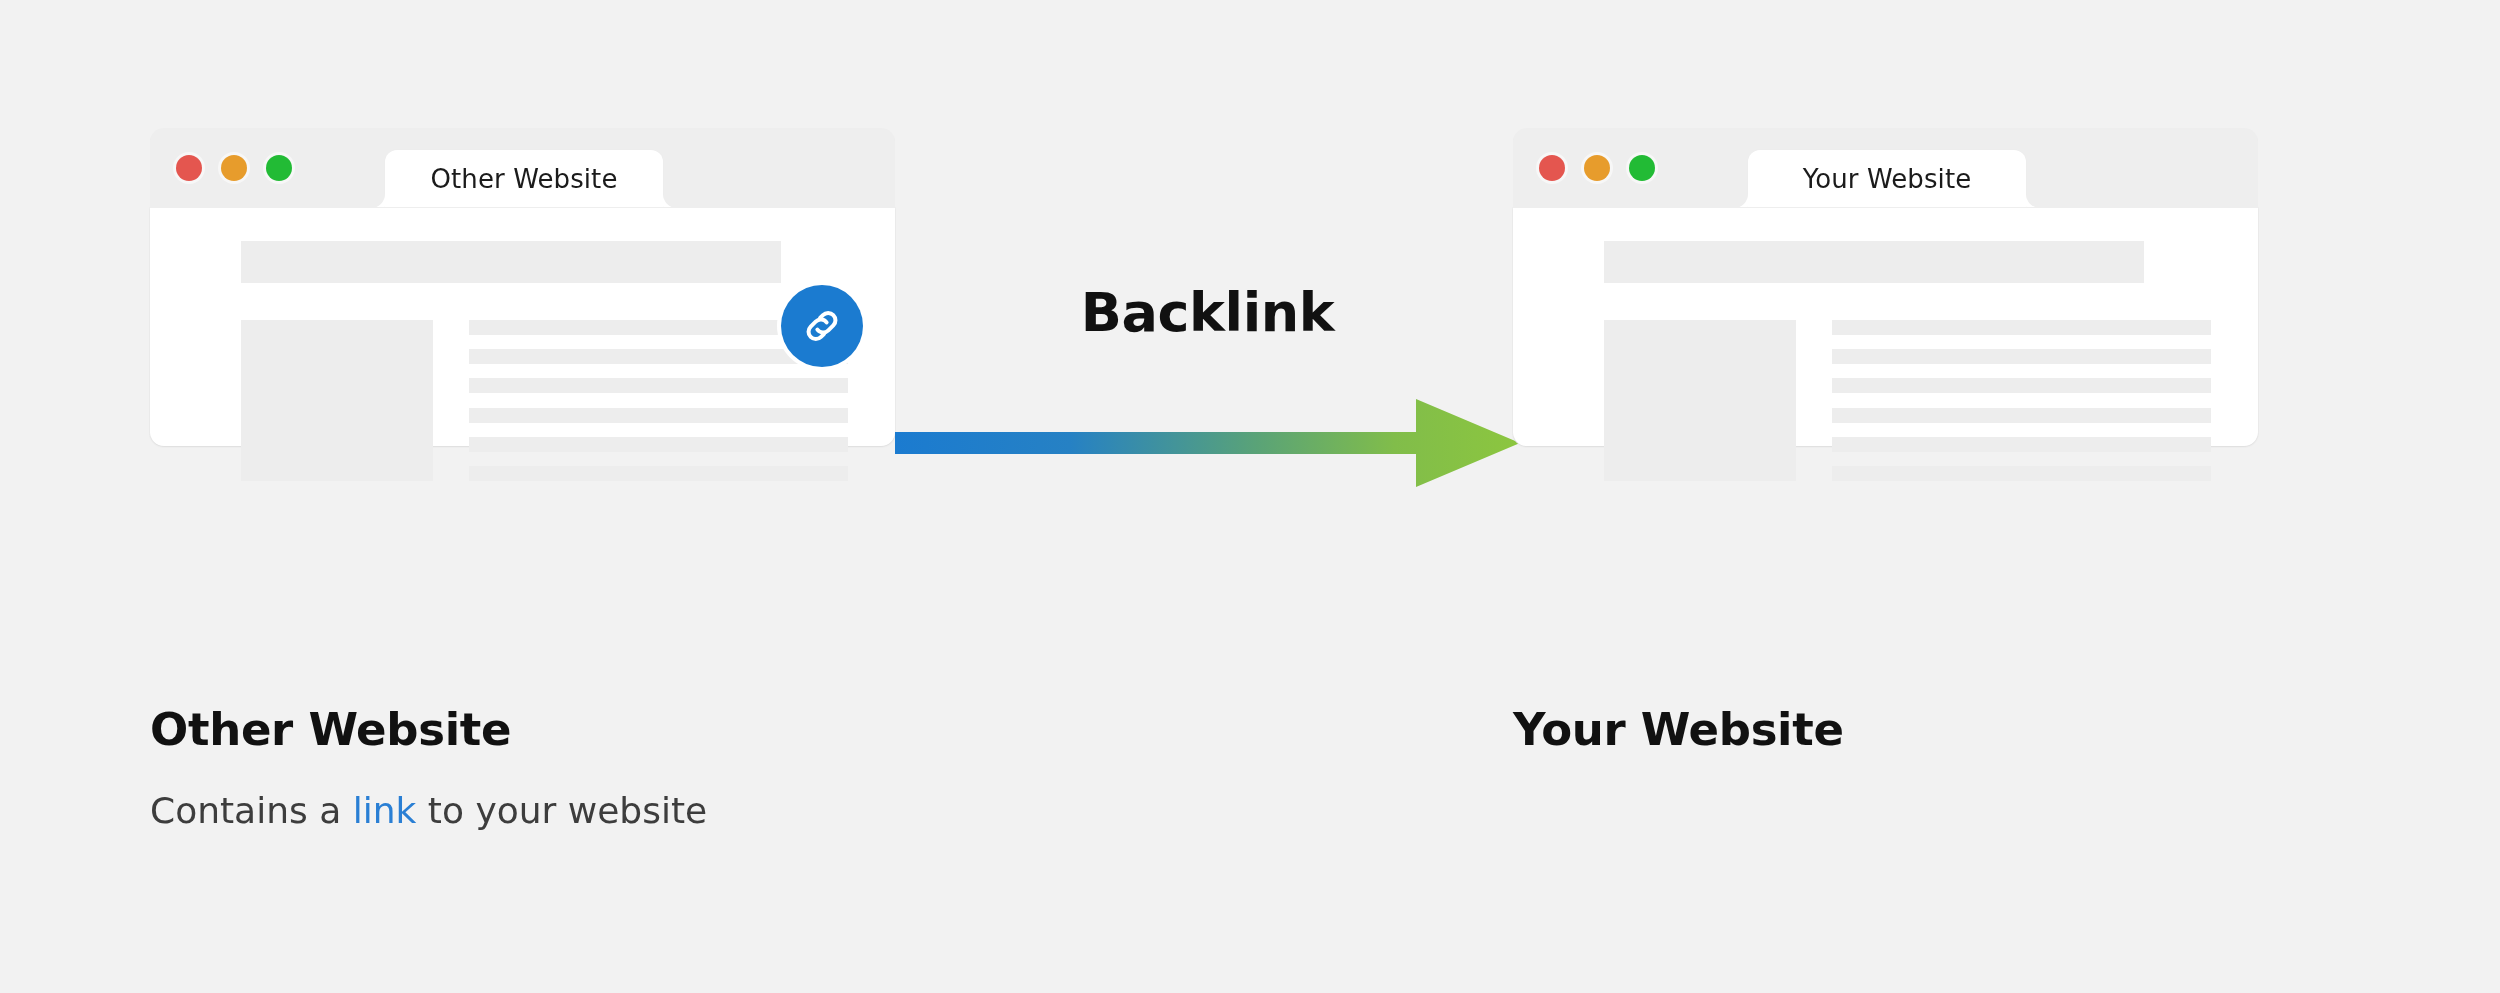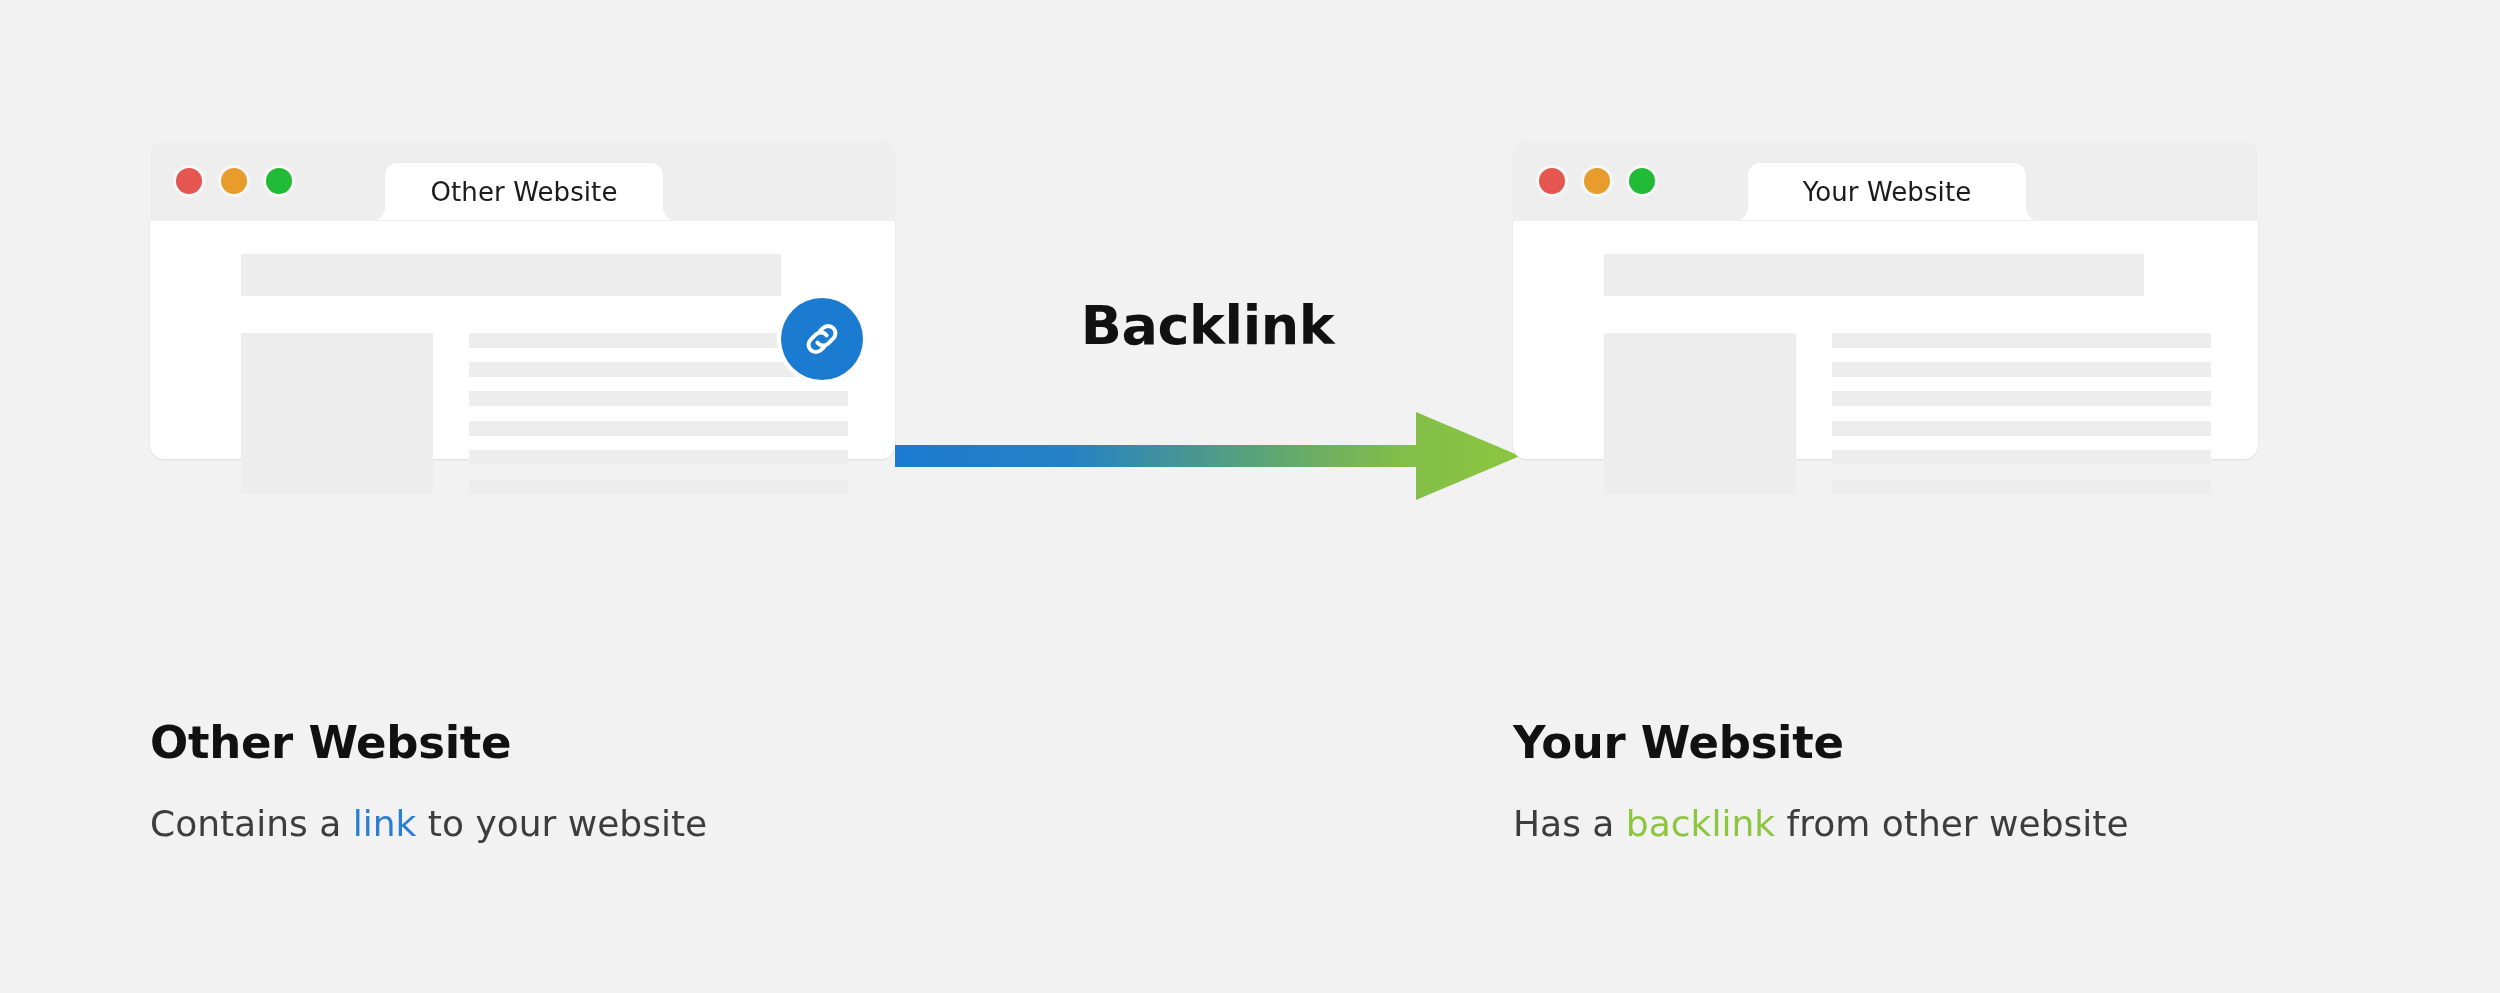--- a/index.html
+++ b/index.html
@@ -10,21 +10,21 @@
     width: 2500px;
     height: 993px;
     background: #f2f2f2;
     font-family: "Liberation Sans", sans-serif;
     overflow: hidden;
     position: relative;
   }
 
   .stage {
     position: absolute;
-    left: 0; top: 16px;
+    left: 0; top: 3px;
     width: 2500px;
     height: 815px;
     border-radius: 9px;
   }
 
   
   .browser {
     position: absolute;
     width: 745px;
   }
@@ -298,16 +298,15 @@
     </div>
   </div>
 
   <div class="caption left">
     <div class="caption-title">Other Website</div>
     <div class="caption-sub"><span>Contains a </span><span class="hl-blue">link</span><span> to your website</span></div>
   </div>
 
   <div class="caption right">
     <div class="caption-title">Your Website</div>
-    <div class="caption-sub"><span>Has a </span><span class="hl-green">backlink</span><span> from other website</span></div>
   </div>
 
 </div>
 
 </body></html>

